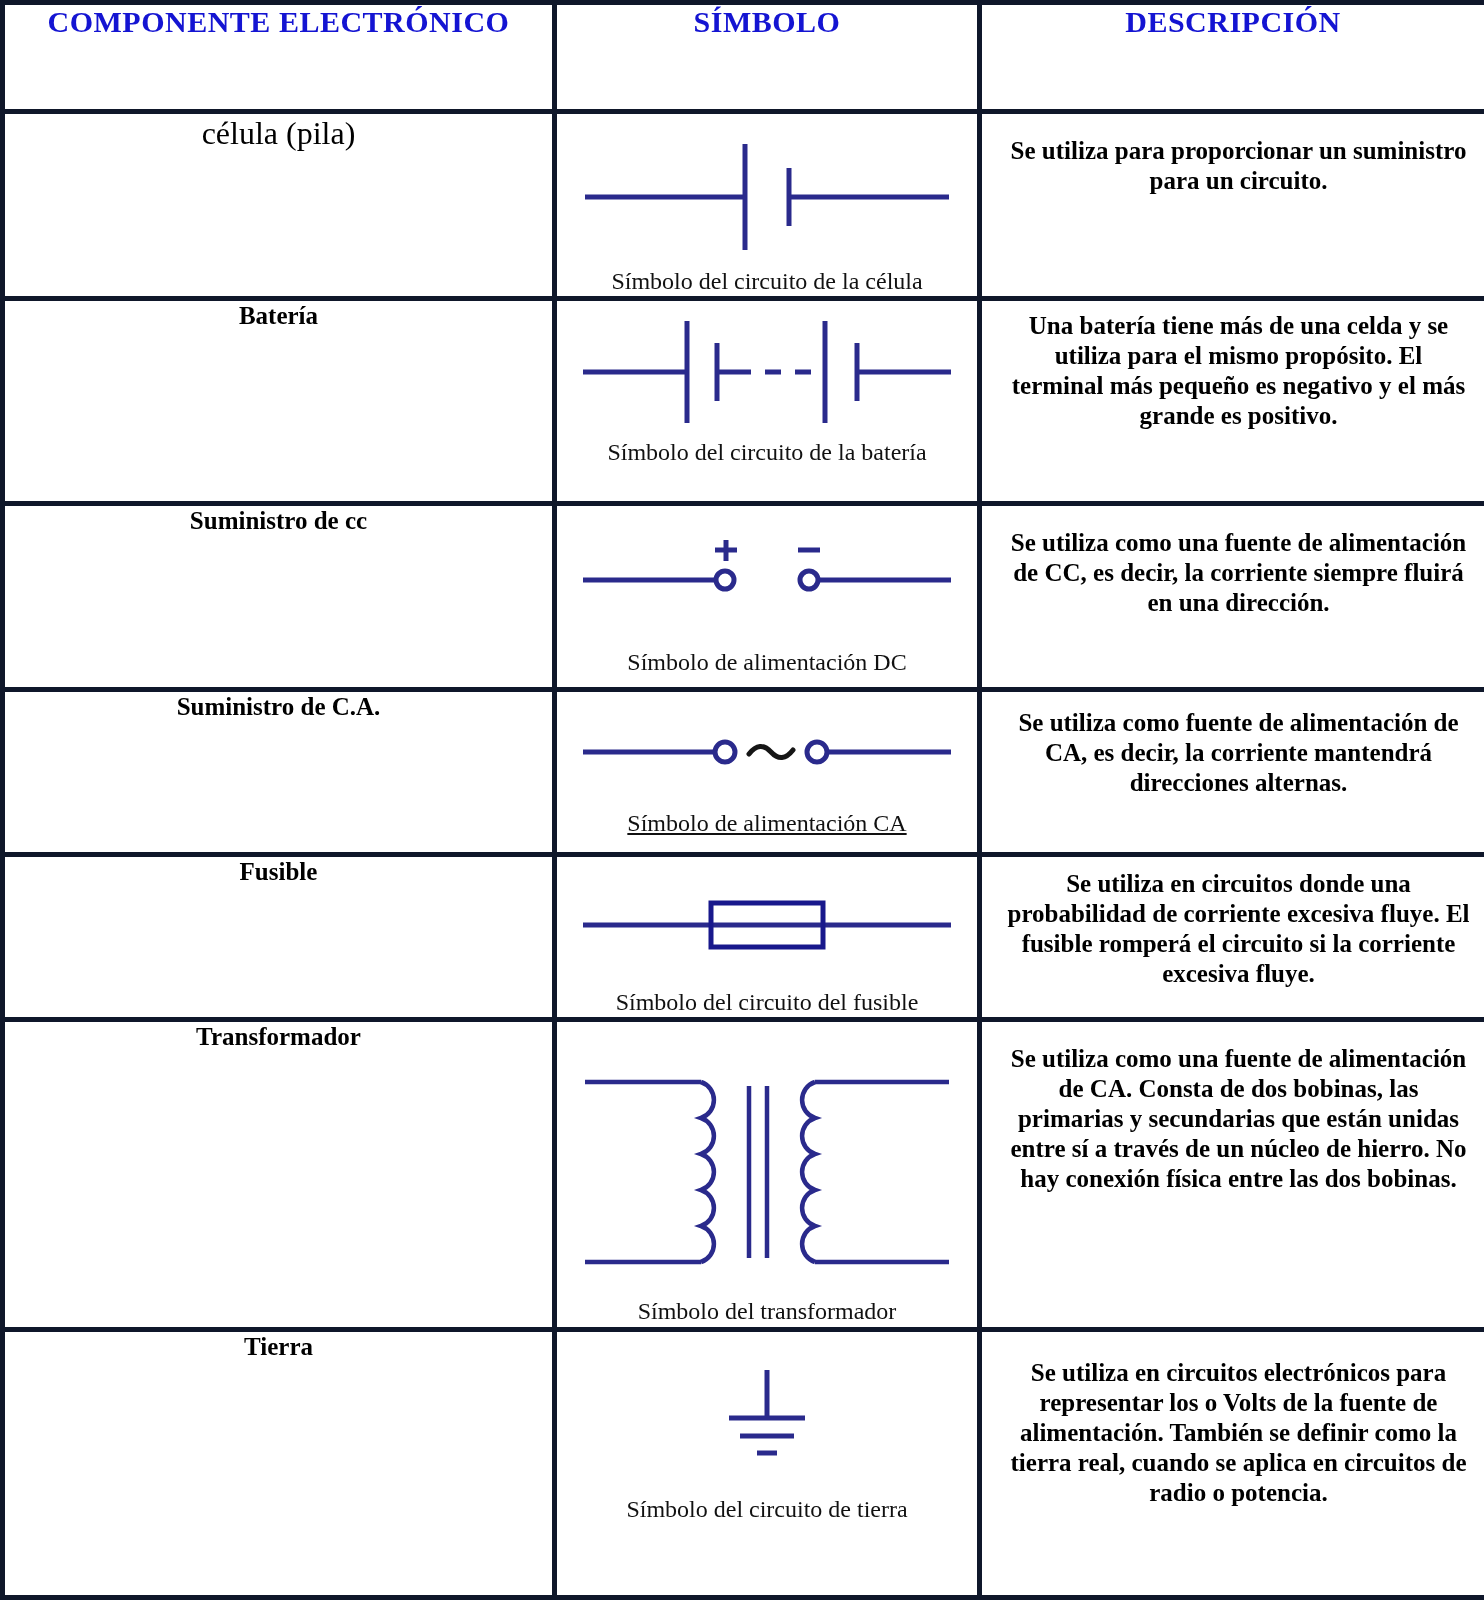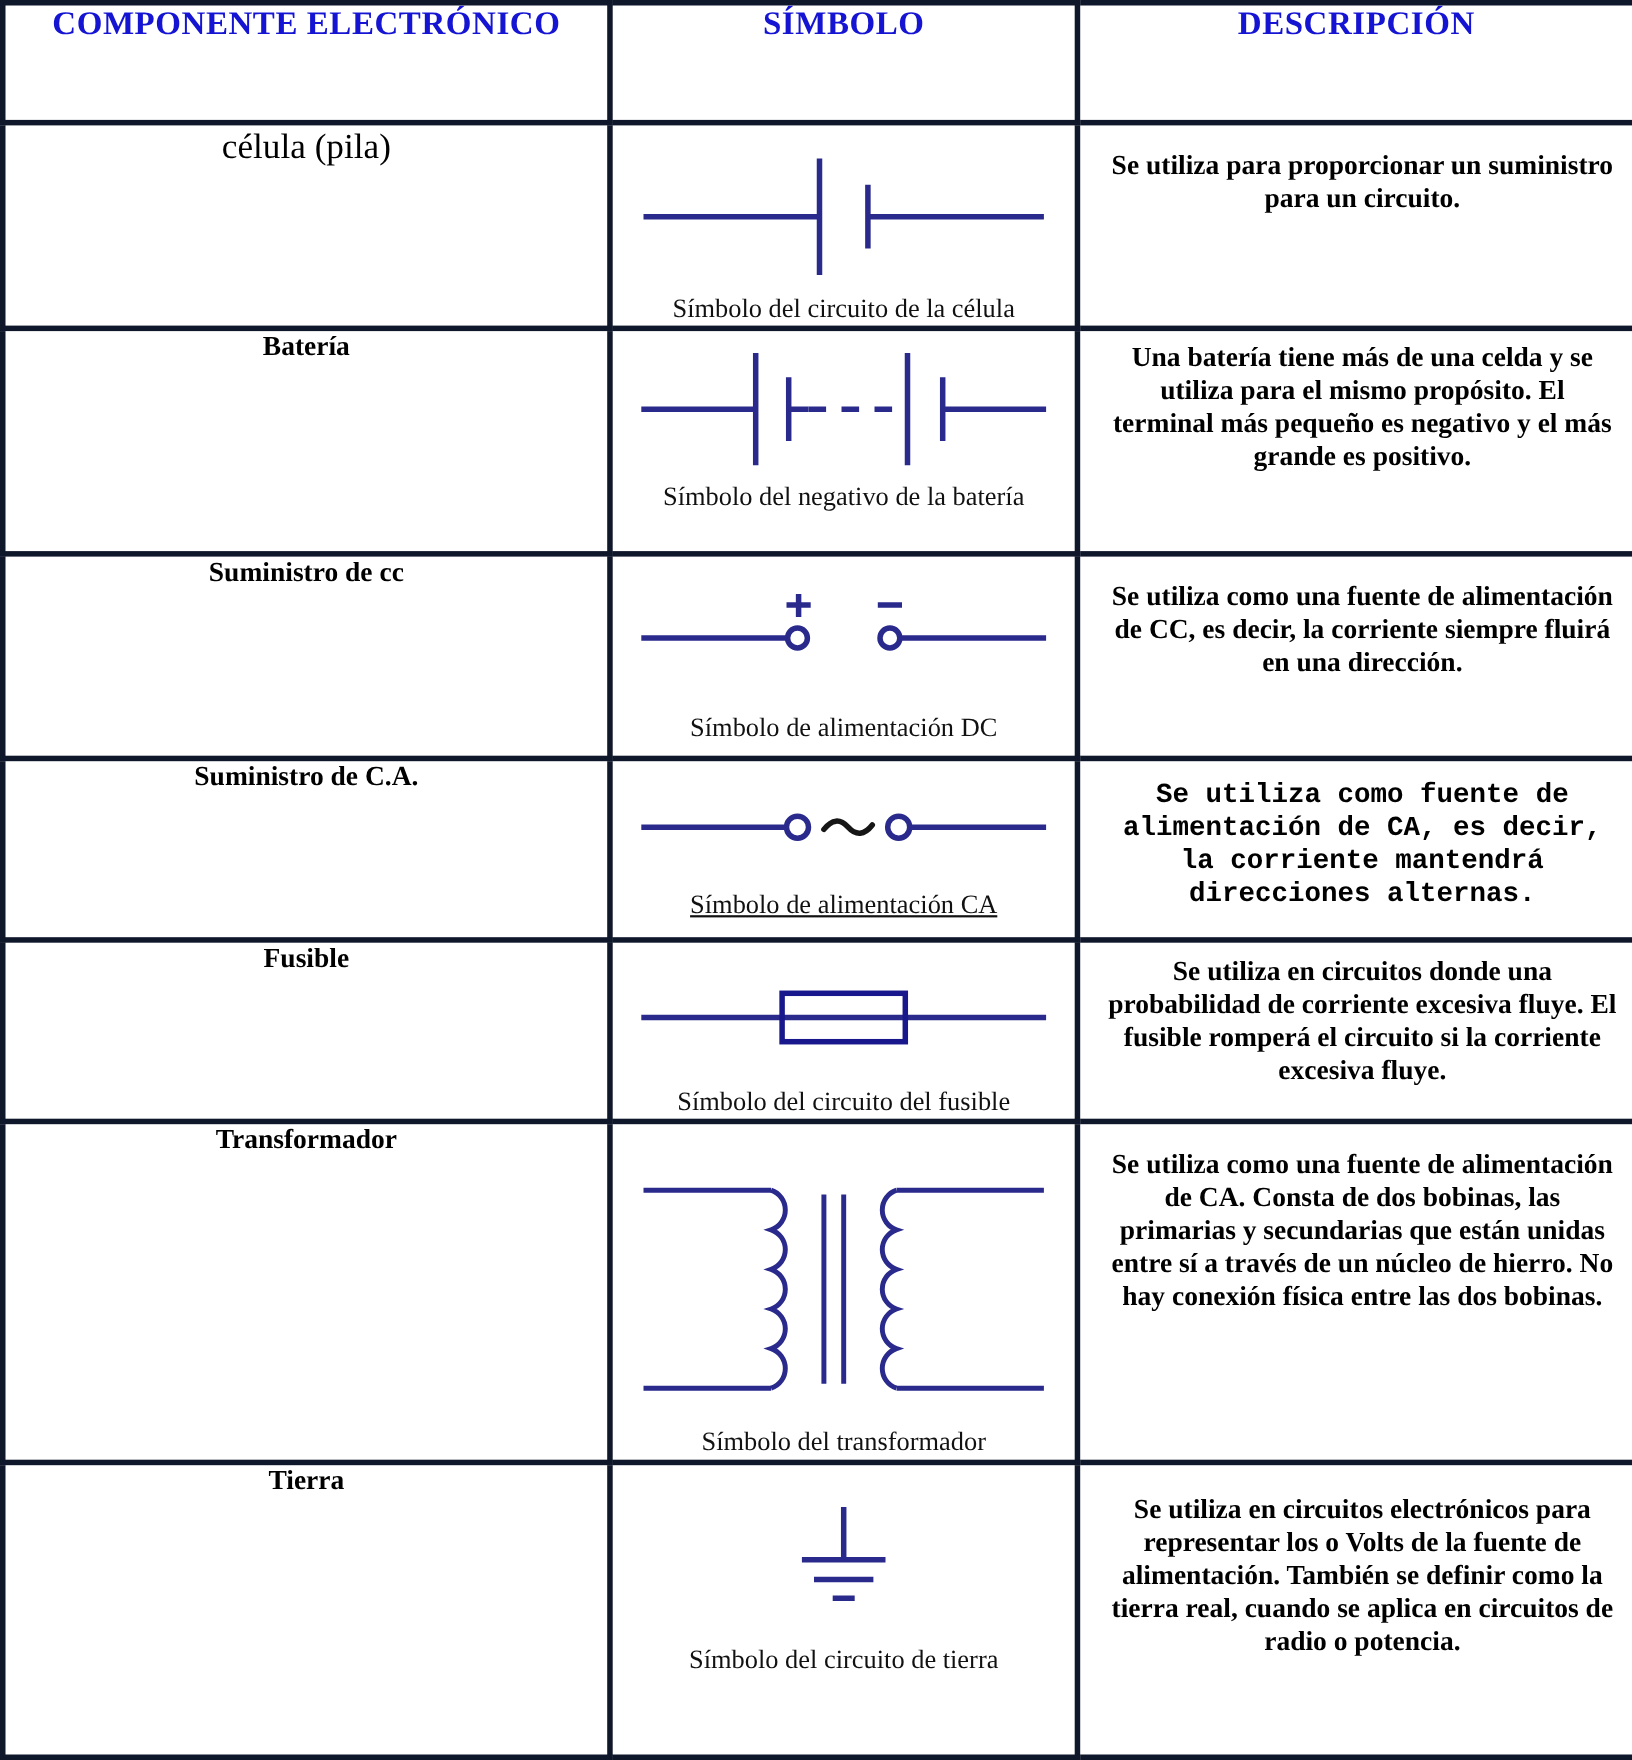--- a/index.html
+++ b/index.html
@@ -125,21 +125,21 @@
   .r5 .sym-wrap { padding-top: 28px; justify-content: space-between; }
   .r5 .sym-caption { margin-top: 22px; }
   .r6 .sym-wrap { padding-top: 46px; }
   .r6 .sym-caption { margin-top: 30px; }
   .r7 .sym-wrap { padding-top: 28px; }
   .r7 .sym-caption { margin-top: 30px; }
 
   .r1 .desc-text { padding-top: 22px; }
   .r2 .desc-text { padding-top: 10px; }
   .r3 .desc-text { padding-top: 22px; }
-  .r4 .desc-text { padding-top: 16px; font-family: Liberation Mono, monospace; }
+  .r4 .desc-text { padding-top: 16px; }
   .r5 .desc-text { padding-top: 12px; }
   .r6 .desc-text { padding-top: 22px; }
   .r7 .desc-text { padding-top: 26px; }
 
   svg { display: block; }
 </style>
 </head>
 <body>
 
 <div id="sheet">
@@ -204,21 +204,21 @@
                 <line x1="140" y1="30" x2="140" y2="88"></line>
                 <line x1="140" y1="59" x2="158" y2="59"></line>
                 <line x1="158" y1="59" x2="248" y2="59" stroke-dasharray="16 14"></line>
                 <line x1="248" y1="8" x2="248" y2="110"></line>
                 <line x1="248" y1="59" x2="250" y2="59"></line>
                 <line x1="280" y1="30" x2="280" y2="88"></line>
                 <line x1="280" y1="59" x2="374" y2="59"></line>
               </g>
             </svg>
           </div>
-          <div class="sym-caption">Símbolo del negativo de la batería</div>
+          <div class="sym-caption">Símbolo del circuito de la batería</div>
         </div>
       </td>
       <td class="desc-cell">
         <div class="desc-text">Una batería tiene más de una celda y se utiliza para el mismo propósito. El terminal más pequeño es negativo y el más grande es positivo.</div>
       </td>
     </tr>
 
     <tr class="r3" style="height:186px">
       <td class="name-cell">
         <div class="name-text">Suministro de cc</div>

